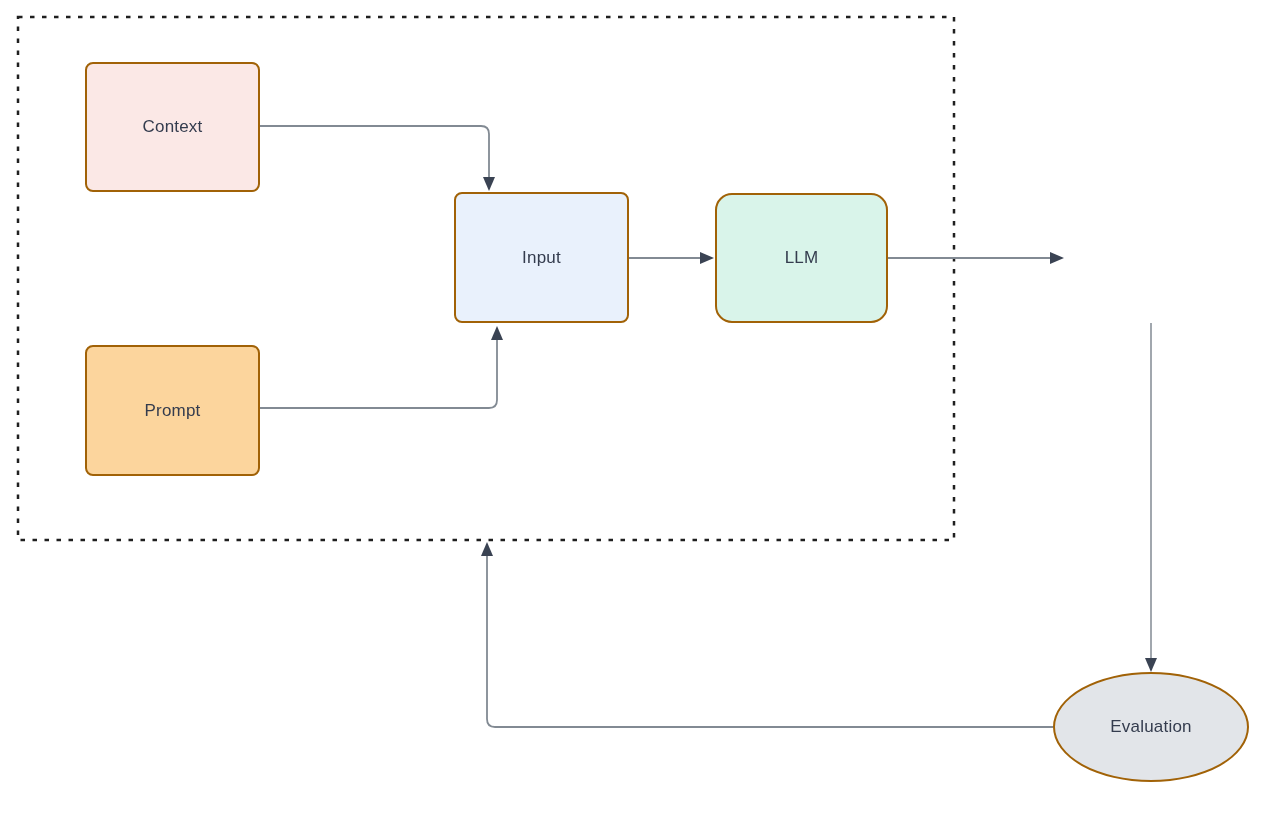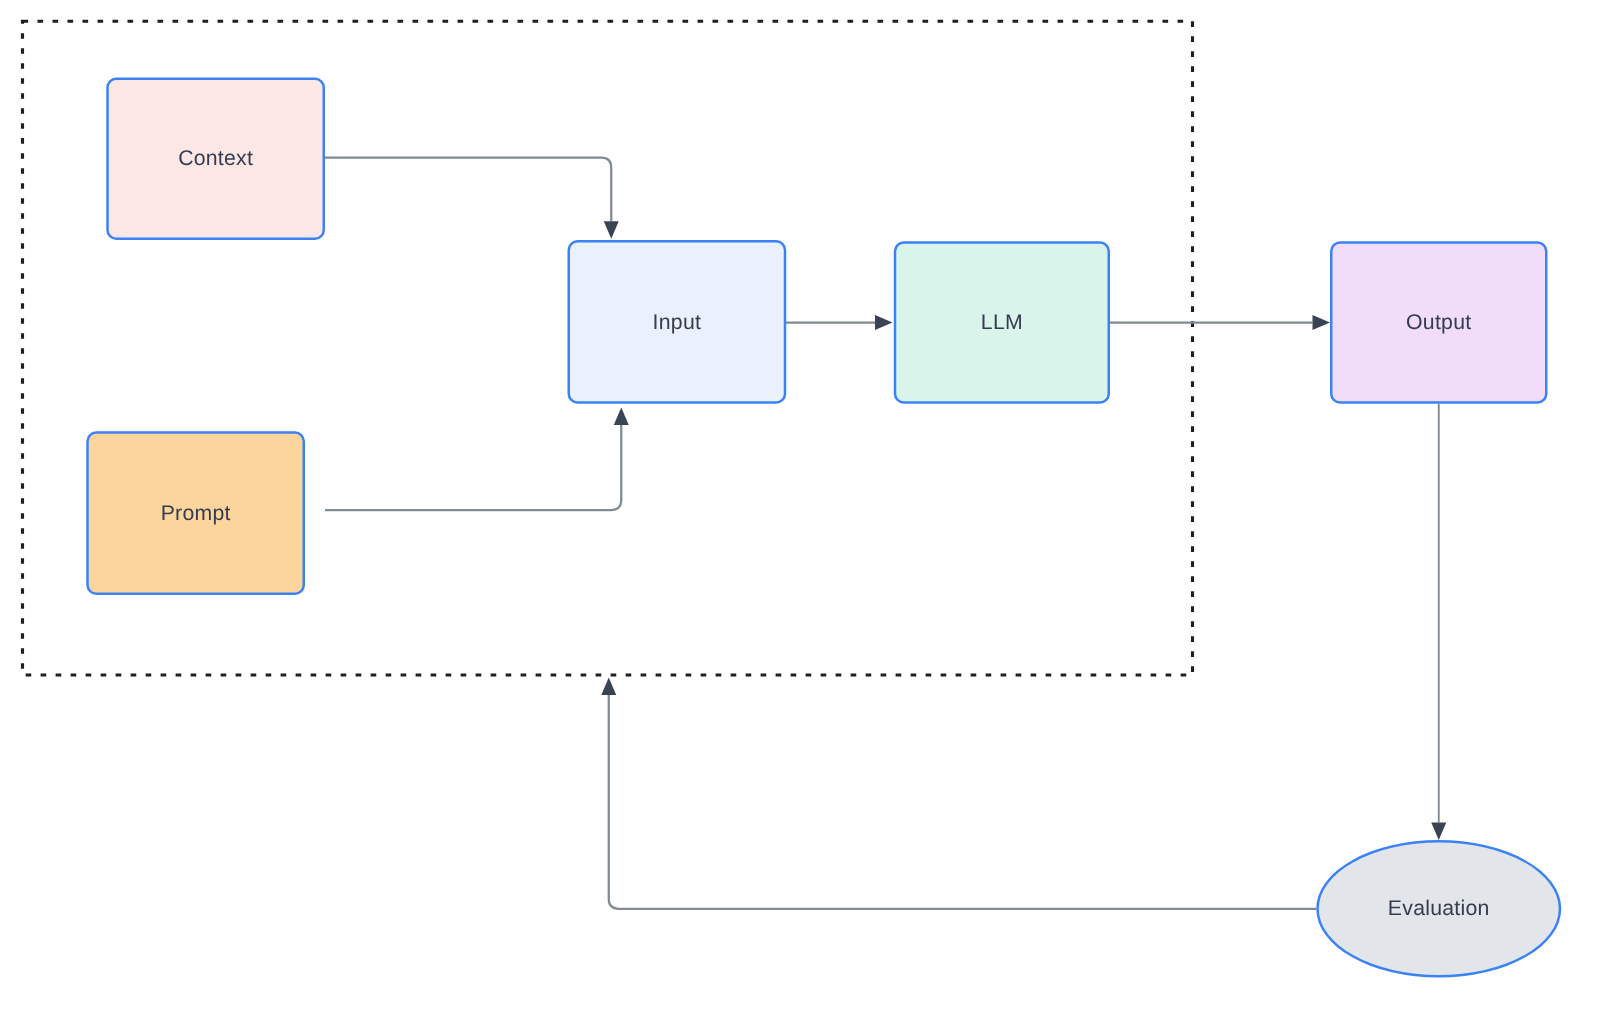--- a/index.html
+++ b/index.html
@@ -20,37 +20,37 @@
     left: 0;
     top: 0;
     width: 1280px;
     height: 817px;
   }
   .node {
     position: absolute;
     display: flex;
     align-items: center;
     justify-content: center;
-    border: 2px solid #3b82f6;
+    border: 2px solid #a16207;
     border-radius: 8px;
     box-sizing: border-box;
     font-size: 17px;
     color: #343c4e;
     letter-spacing: 0.2px;
   }
   .node.ellipse {
     border-radius: 50%;
     border-width: 2.5px;
   }
   .label {
     pointer-events: none;
   }
   
   #node-context    { left: 85px;   top: 62px;  width: 175px; height: 130px; }
-  #node-prompt     { left: 69px;   top: 345px; width: 175px; height: 131px; }
+  #node-prompt     { left: 85px;   top: 345px; width: 175px; height: 131px; }
   #node-input      { left: 410px;  top: 192px; width: 175px; height: 131px; }
   #node-llm        { left: 715px;  top: 193px; width: 173px; height: 130px; }
   #node-output     { left: 1064px; top: 193px; width: 174px; height: 130px; }
   #node-evaluation { left: 1053px; top: 672px; width: 196px; height: 110px; }
 </style>
 </head>
 <body>
 
 <div id="canvas">
 
@@ -82,25 +82,22 @@
   </div>
 
   <div class="node" id="node-prompt" style="background-color: rgb(252, 213, 157);">
     <span class="label">Prompt</span>
   </div>
 
   <div class="node" id="node-input" style="background-color: rgb(233, 241, 252); margin-left: 44px;">
     <span class="label">Input</span>
   </div>
 
-  <div class="node" id="node-llm" style="background-color: rgb(217, 244, 234);">
+  <div class="node" id="node-llm" style="background-color: rgb(217, 244, 234); border-radius: 17px;">
     <span class="label">LLM</span>
   </div>
 
-  <div class="node" id="node-output" style="background-color: rgb(241, 221, 249);">
-    <span class="label">Output</span>
-  </div>
 
   <div class="node ellipse" id="node-evaluation" style="background-color: rgb(226, 229, 233); justify-content: center;">
     <span class="label">Evaluation</span>
   </div>
 
 </div>
 
 </body></html>

